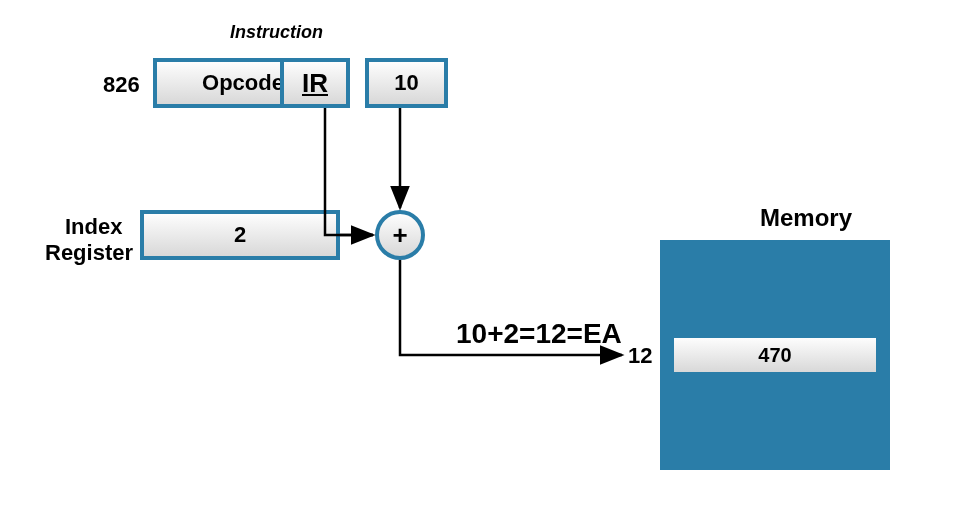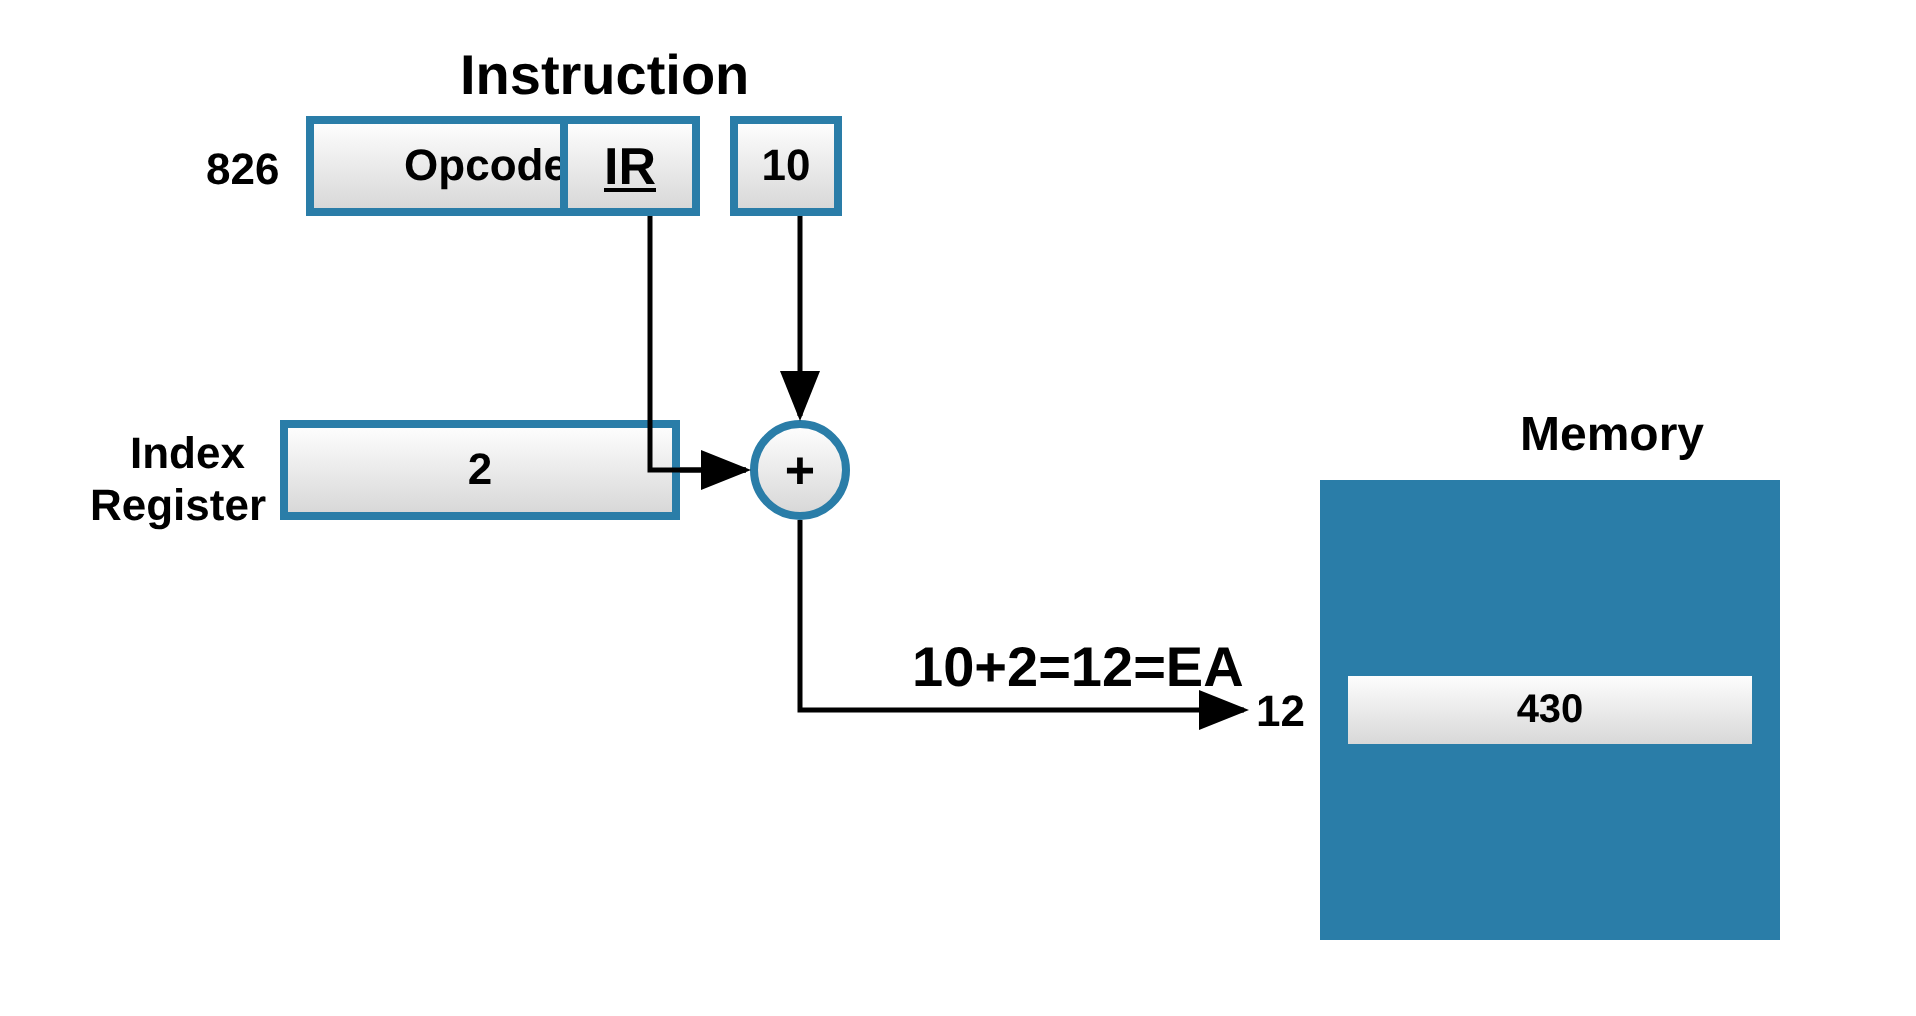--- a/index.html
+++ b/index.html
@@ -48,31 +48,31 @@
   svg.arrows {
     position: absolute;
     top: 0; left: 0;
     width: 958px; height: 508px;
     pointer-events: none;
   }
 </style>
 </head>
 <body>
 
-<div class="label" style="left:230px; top:22px; font-size:28px;">Instruction</div>
+<div class="label" style="left:230px; top:22px; font-size:18px;font-style:italic;">Instruction</div>
 
 <div class="label" style="left:103px; top:72px; font-size:22px;">826</div>
 
 <div class="cell" style="left:153px; top:58px; width:132px; height:50px; font-size:22px;padding-left:48px;">
   <span>Opcode</span>
 </div>
 <div class="cell" style="left:280px; top:58px; width:70px; height:50px; font-size:26px;text-decoration:underline;">
   <span>IR</span>
 </div>
-<div class="cell" style="left:365px; top:58px; width:56px; height:50px; font-size:22px;">
+<div class="cell" style="left:365px; top:58px; width:83px; height:50px; font-size:22px;">
   <span>10</span>
 </div>
 
 <div class="label" style="left:65px; top:214px; font-size:22px;text-align:right;">Index</div>
 <div class="label" style="left:45px; top:240px; font-size:22px;">Register</div>
 
 <div class="cell" style="left:140px; top:210px; width:200px; height:50px; font-size:22px;">
   <span>2</span>
 </div>
 
@@ -80,21 +80,21 @@
   <span>+</span>
 </div>
 
 <div class="label" style="left:456px; top:318px; font-size:28px;">10+2=12=EA</div>
 
 <div class="label" style="left:720px; top:204px; font-size:24px;margin-left:40px;">Memory</div>
 
 <div class="memory-block" style="left:660px; top:240px; width:230px; height:230px;"></div>
 
 <div class="cell" style="left:670px; top:334px; width:210px; height:42px; font-size:20px;">
-  <span>430</span>
+  <span>470</span>
 </div>
 
 <div class="label" style="left:628px; top:343px; font-size:22px;">12</div>
 
 <svg class="arrows">
   <defs>
     <marker id="arrowhead" markerWidth="10" markerHeight="8" refX="9" refY="4" orient="auto">
       <polygon points="0 0, 10 4, 0 8" fill="#000"></polygon>
     </marker>
   </defs>

